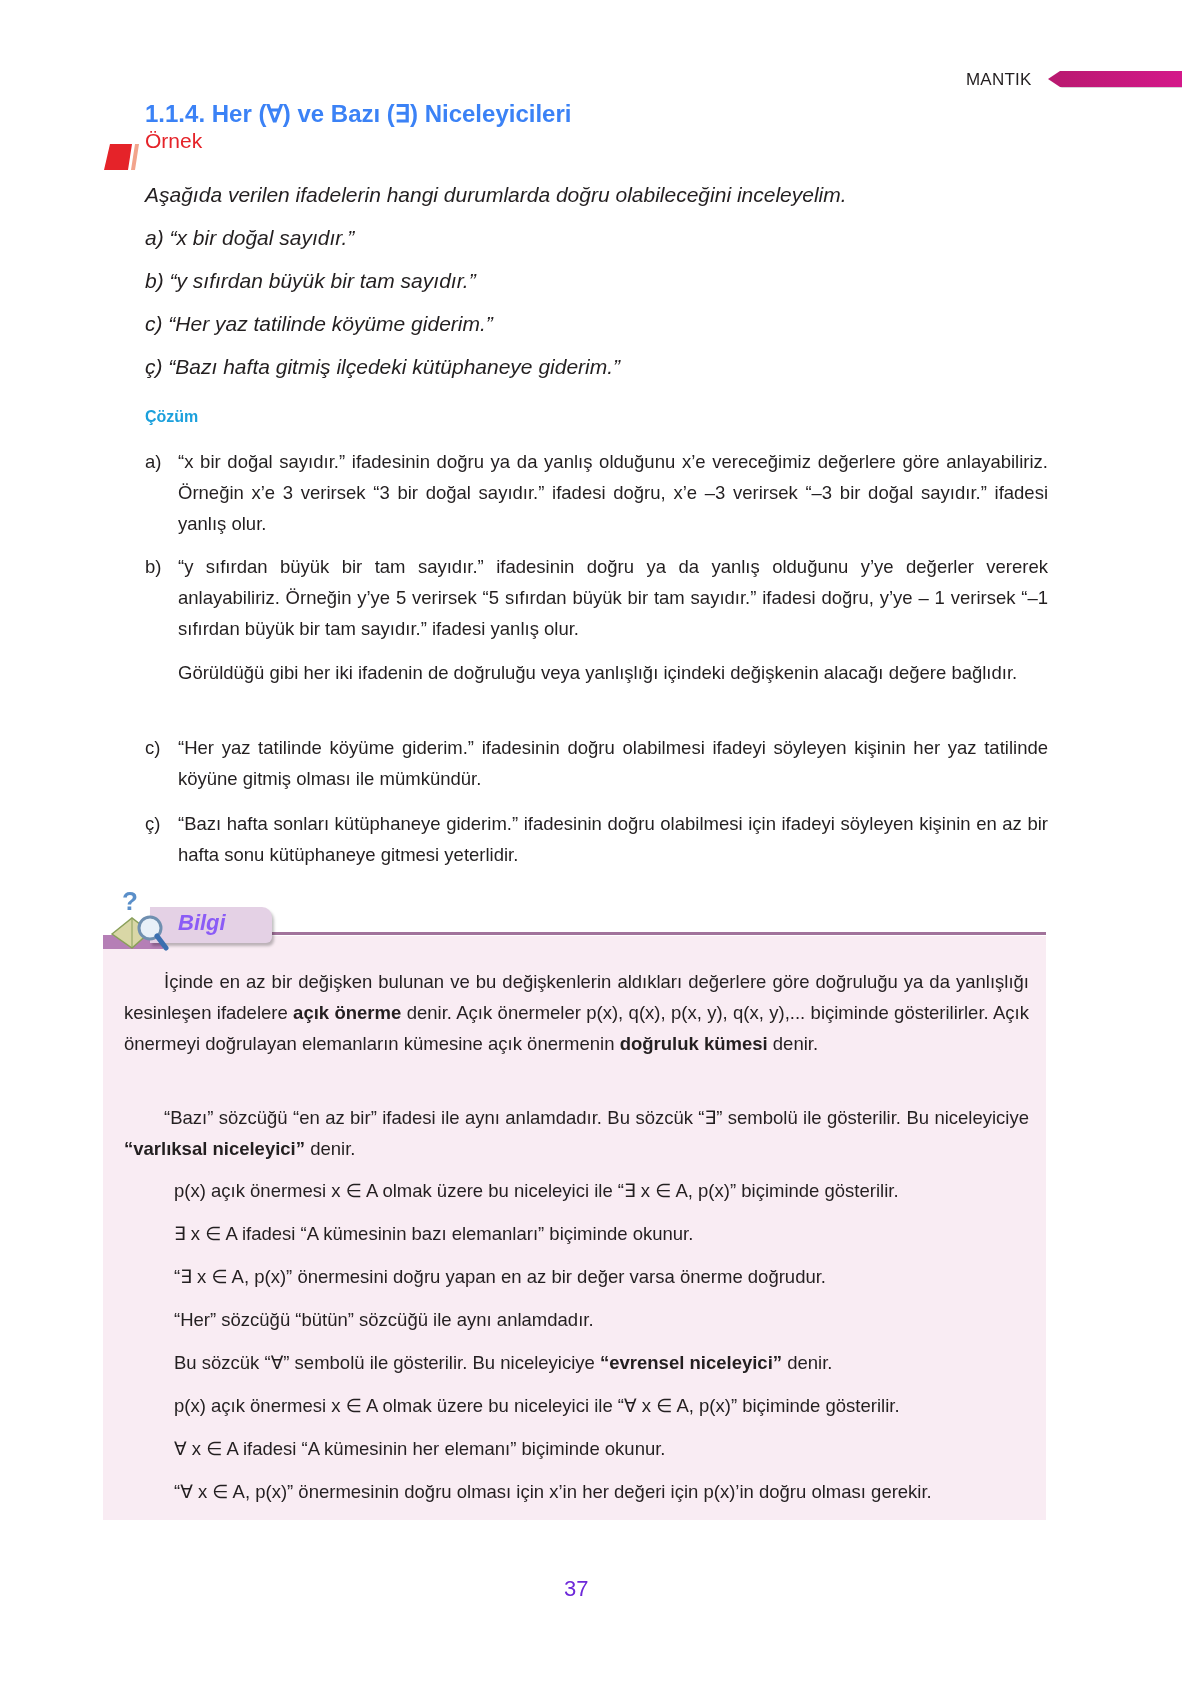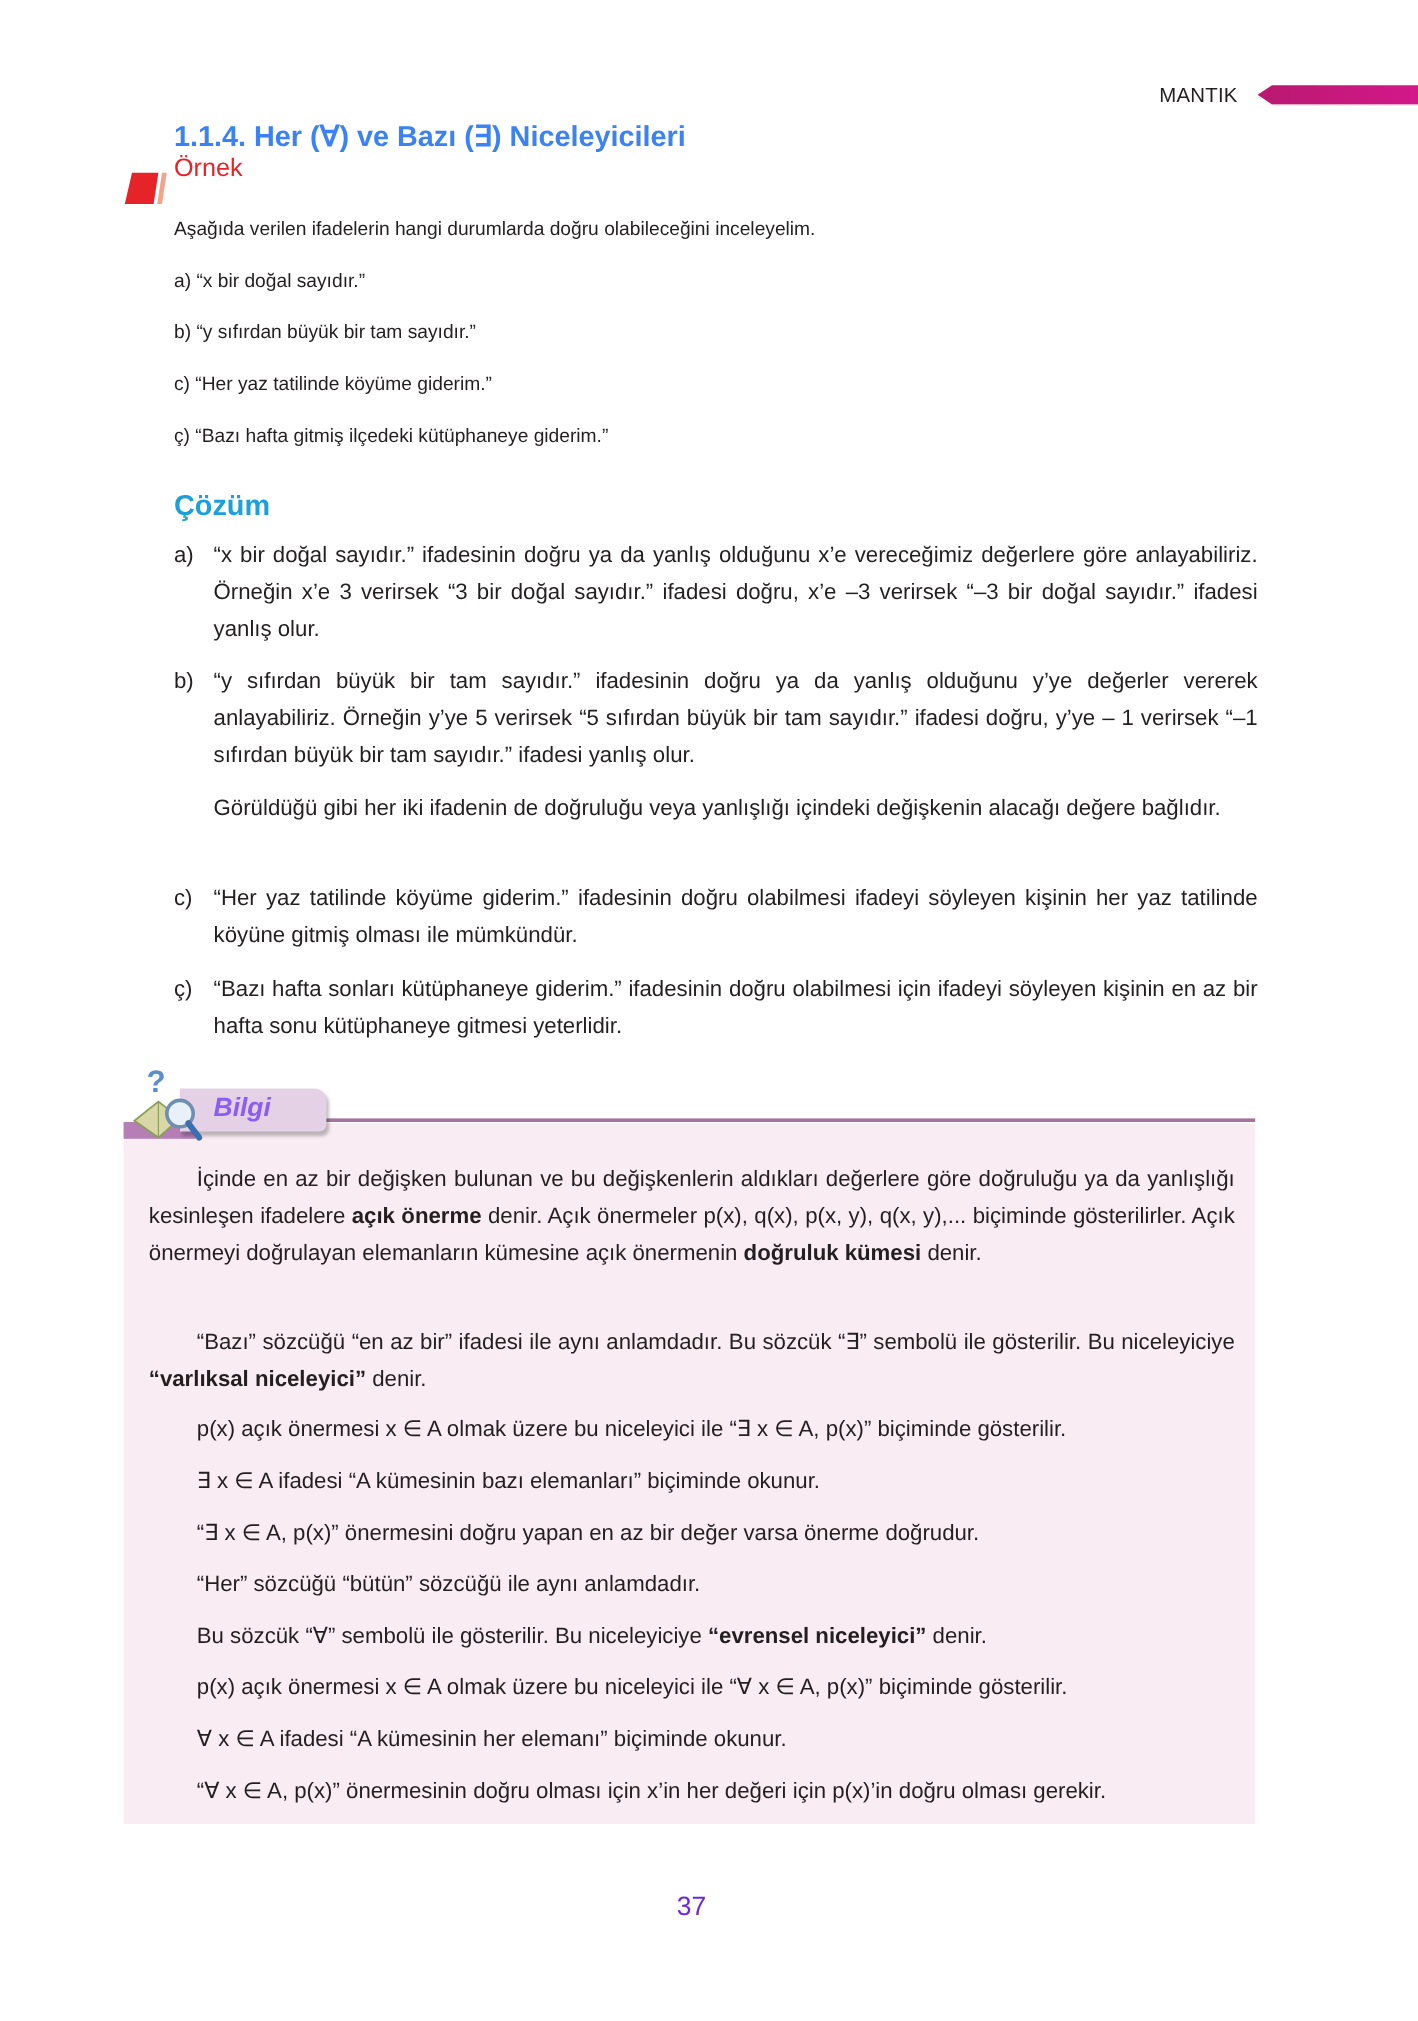--- a/index.html
+++ b/index.html
@@ -9,40 +9,40 @@
 
     
     .running-head { left: 966px; top: 70px; font-size: 17px; color: #231f20; letter-spacing: 0.2px; text-align: right; }
     .head-tab { left: 1046px; top: 70px; width: 136px; height: 18px; }
     .section-title { left: 145px; top: 100px; font-size: 24px; font-weight: bold; color: #3b82f6; }
 
     .ornek-icon { left: 102px; top: 143px; width: 40px; height: 28px; }
     .ornek-label { left: 145px; top: 129px; font-size: 21px; font-weight: normal; color: #e52329; }
 
     .body-text { font-size: 18.5px; line-height: 31px; color: #231f20; }
-    .q-line { left: 145px; font-size: 16px; white-space: nowrap; }
+    .q-line { left: 145px; font-size: 21px; white-space: nowrap; font-style: italic; }
 
-    .cozum-label { left: 145px; top: 408px; font-size: 24px; font-weight: bold; color: #1ba0dc; }
+    .cozum-label { left: 145px; top: 408px; font-size: 16px; font-weight: bold; color: #1ba0dc; }
 
     .sol-item { left: 145px; width: 903px; }
     .sol-item .lbl { position: absolute; left: 0; top: 0; }
     .sol-item .txt { margin-left: 33px; text-align: justify; }
 
     
     .bilgi-box { left: 103px; top: 936px; width: 943px; height: 584px; background: #f9ecf3; }
     .bilgi-rule { left: 270px; top: 932px; width: 776px; height: 3px; background: #a2739b; }
     .bilgi-tab { left: 150px; top: 907px; width: 122px; height: 36px; background: #e4d1e5;
                  border-radius: 0 10px 6px 0; box-shadow: 2px 3px 3px rgba(0,0,0,0.25); }
     .bilgi-tab-left { left: 103px; top: 935px; width: 60px; height: 14px; background: #b57fb6; }
     .bilgi-label { left: 178px; top: 910px; font-size: 22px; font-weight: bold; color: #8b5cf6; font-style: italic; }
     .bilgi-icon { left: 110px; top: 888px; width: 62px; height: 66px; }
 
     .bp { left: 124px; width: 905px; font-size: 18.5px; line-height: 31px; text-align: justify; }
     .bp.indent { text-indent: 40px; }
-    .bl { left: 164px; font-size: 18.5px; white-space: nowrap; }
+    .bl { left: 174px; font-size: 18.5px; white-space: nowrap; }
     b { font-weight: bold; }
 
     .page-number { left: 564px; top: 1576px; font-size: 22px; color: #6d28d9; }
   </style>
 </head>
 <body>
 
 <div class="abs running-head">MANTIK</div>
 <svg class="abs head-tab" viewBox="0 0 136 18">
   <defs>

